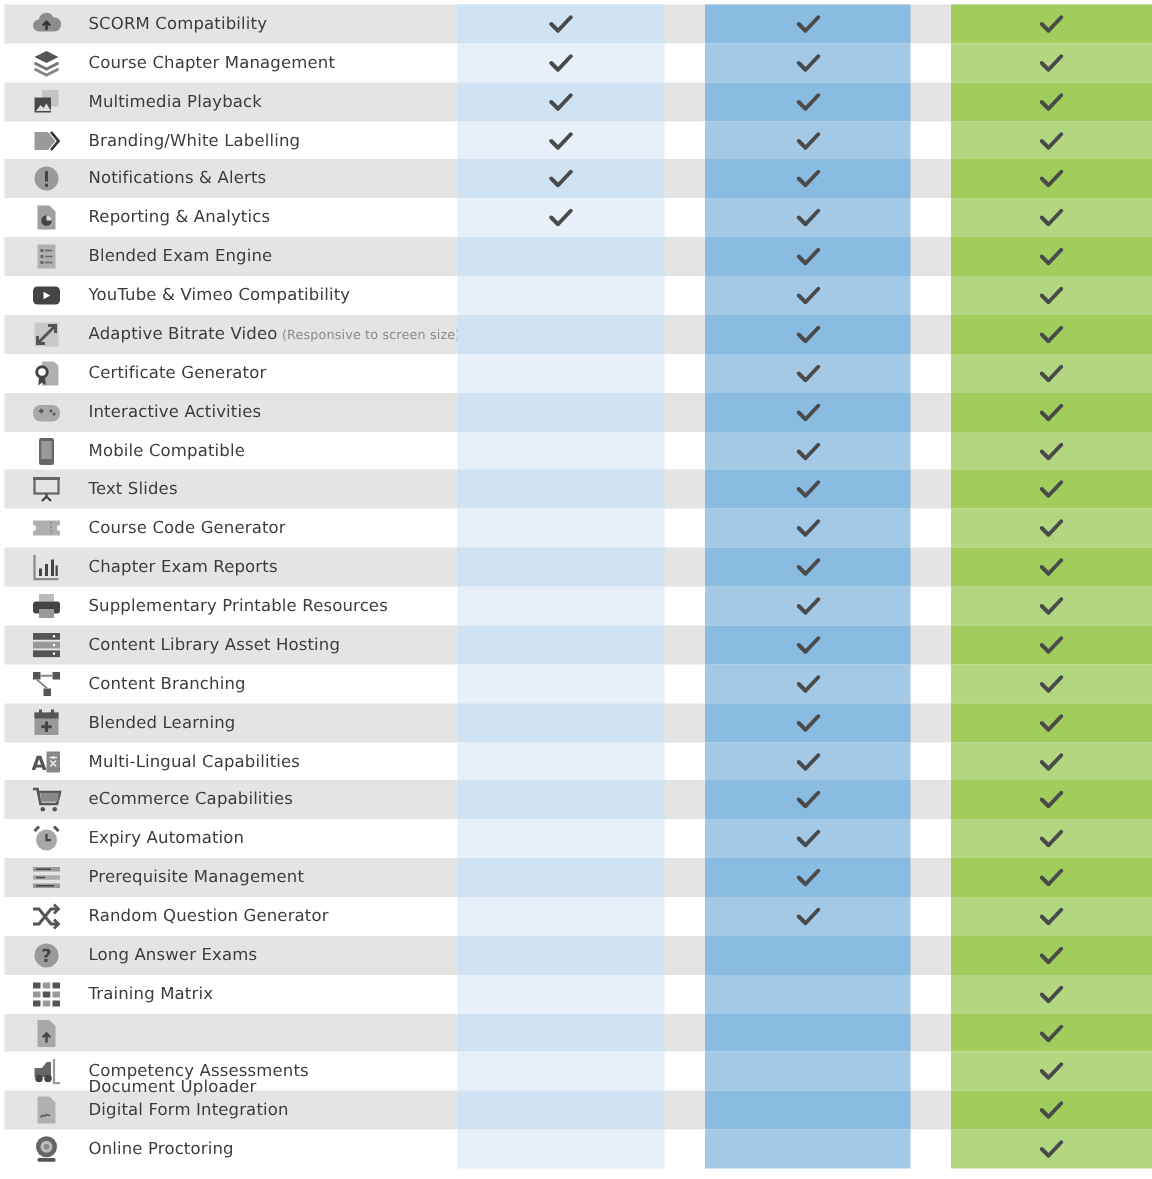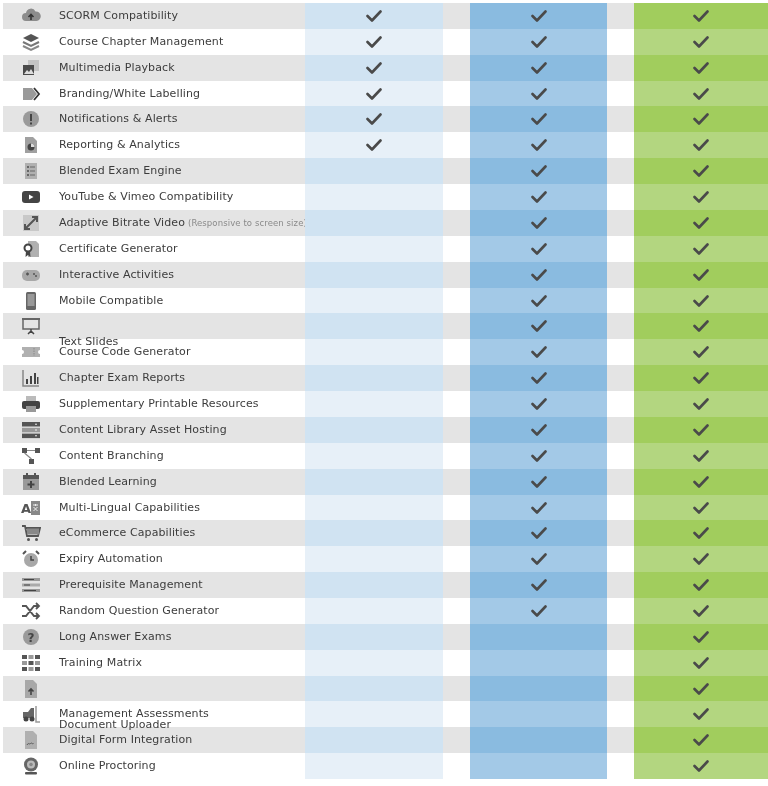--- a/index.html
+++ b/index.html
@@ -159,21 +159,21 @@
       </svg>
     </span>
     <span class="feat-label" style="top: 288px; line-height: 25px;"><span>Mobile Compatible</span></span>
     <span class="feat-icon" style="top: 315px;">
       <svg viewBox="0 0 20 20">
         <rect x="2" y="3" width="16" height="10" fill="none" stroke="#666" stroke-width="1.5"></rect>
         <rect x="1" y="2" width="18" height="2" fill="#666"></rect>
         <path d="M10 13v3M7 18l3-3 3 3" stroke="#444" stroke-width="1.5" fill="none"></path>
       </svg>
     </span>
-    <span class="feat-label" style="top: 313px; line-height: 26px; margin-top: 16px;"><span>Text Slides</span></span>
+    <span class="feat-label" style="top: 313px; line-height: 26px;"><span>Text Slides</span></span>
     <span class="feat-icon" style="top: 341px;">
       <svg viewBox="0 0 20 20">
         <path d="M1 5h18v3a2 2 0 0 0 0 4v3H1v-3a2 2 0 0 0 0-4z" fill="#b0b0b0"></path>
         <path d="M13 6v8" stroke="#888" stroke-width="1" stroke-dasharray="1.5 1"></path>
       </svg>
     </span>
     <span class="feat-label" style="top: 339px; line-height: 26px;"><span>Course Code Generator</span></span>
     <span class="feat-icon" style="top: 367px;">
       <svg viewBox="0 0 20 20">
         <path d="M2 2v16h16" stroke="#888" stroke-width="1.5" fill="none"></path>
@@ -294,21 +294,21 @@
     </span>
     <span class="feat-label" style="top: 712px; line-height: 25px;"><span>Document Uploader</span></span>
     <span class="feat-icon" style="top: 703px;">
       <svg viewBox="0 0 20 20">
         <path d="M2 8h5l3-4h3v10H2z" fill="#666"></path>
         <circle cx="5" cy="15" r="2.5" fill="#444"></circle>
         <circle cx="11" cy="15" r="2.5" fill="#444"></circle>
         <path d="M15 2v16h4" stroke="#999" stroke-width="1.5" fill="none"></path>
       </svg>
     </span>
-    <span class="feat-label" style="top: 701px; line-height: 26px;"><span>Management Assessments</span></span>
+    <span class="feat-label" style="top: 701px; line-height: 26px;"><span>Competency Assessments</span></span>
     <span class="feat-icon" style="top: 729px;">
       <svg viewBox="0 0 20 20">
         <path d="M4 1h8l4 4v14H4z" fill="#b0b0b0"></path>
         <path d="M6 15c1.5-3 2.5 0 3.5-1.5s1.5 1 3 0" stroke="#555" stroke-width="1" fill="none"></path>
       </svg>
     </span>
     <span class="feat-label" style="top: 727px; line-height: 26px;"><span>Digital Form Integration</span></span>
     <span class="feat-icon" style="top: 755px;">
       <svg viewBox="0 0 20 20">
         <circle cx="10" cy="8.5" r="7" fill="#666"></circle>

